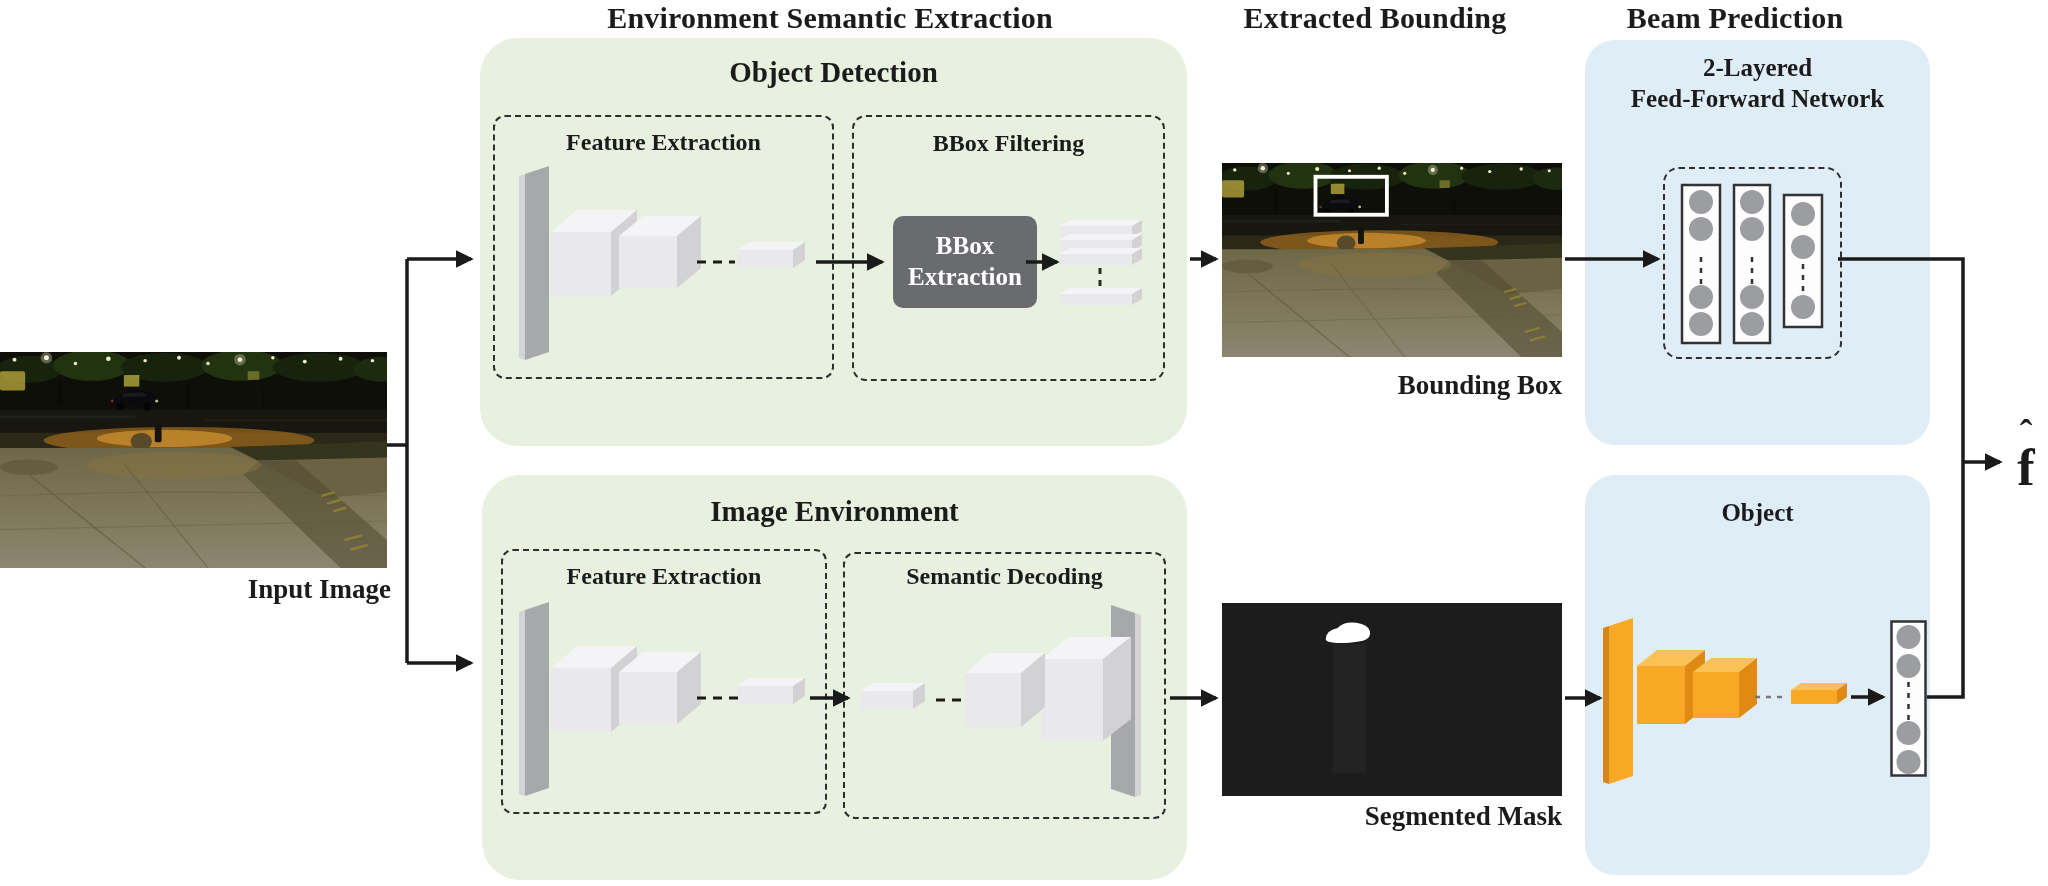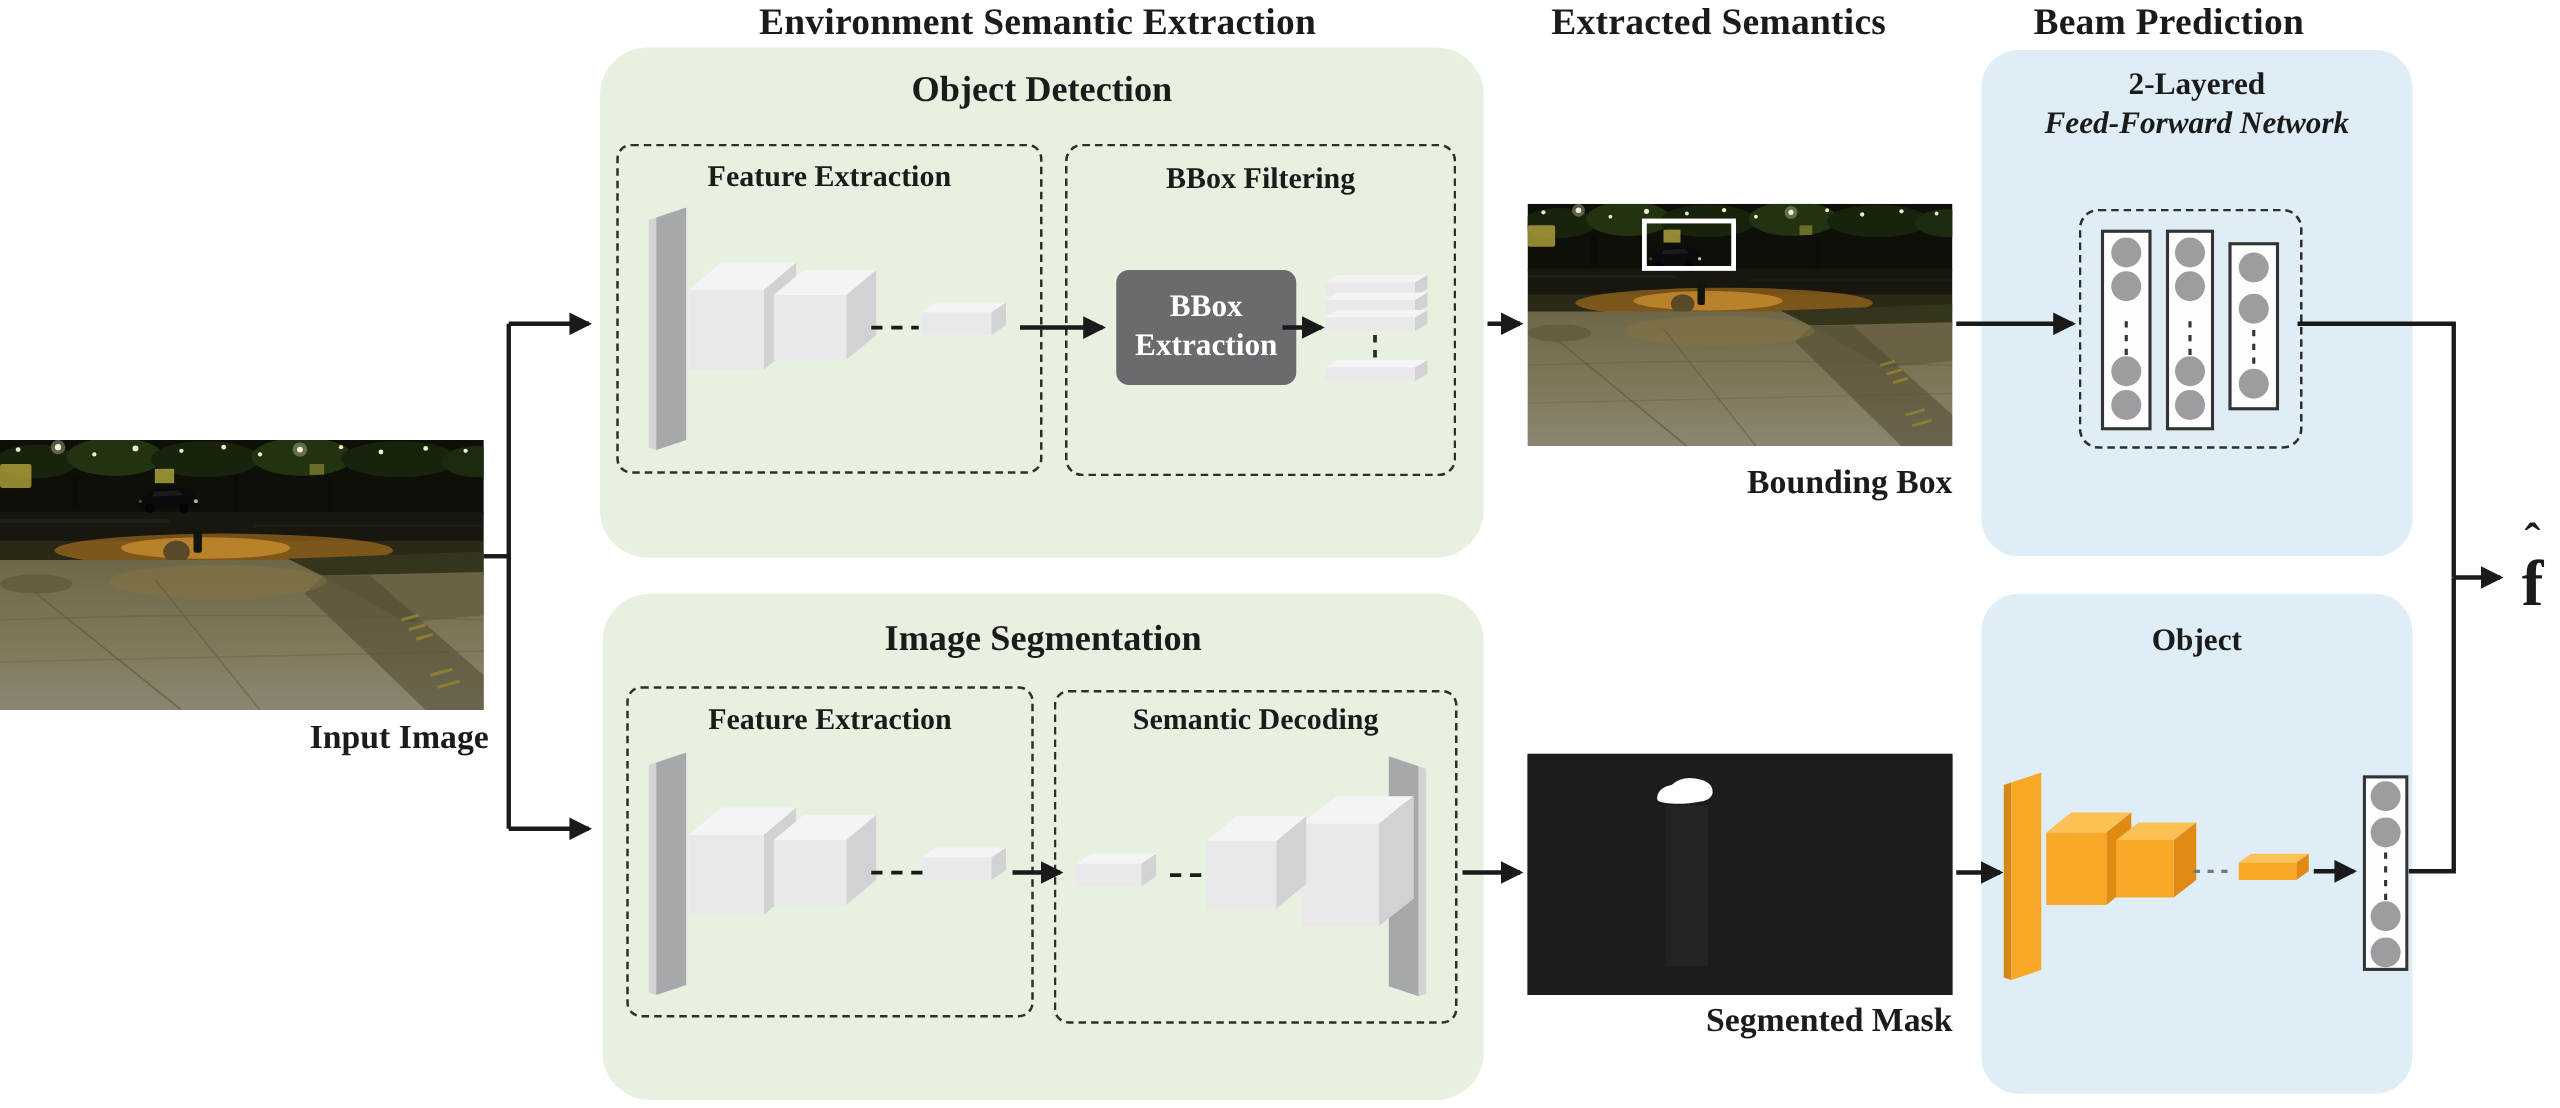--- a/index.html
+++ b/index.html
@@ -116,33 +116,33 @@
             <path d="M338,158 l14,-4"></path>
             <path d="M344,166 l14,-4"></path>
           <path d="M356,196 l18,-5"></path>
             <path d="M362,206 l18,-5"></path>
         </g>
       </symbol>
     </defs>
   </svg>
 
   <div class="hdr" style="left:530px;top:1px;width:600px;">Environment Semantic Extraction</div>
-  <div class="hdr" style="left:1175px;top:1px;width:400px;">Extracted Semantics</div>
+  <div class="hdr" style="left:1175px;top:1px;width:400px;">Extracted Bounding</div>
   <div class="hdr" style="left:1535px;top:1px;width:400px;">Beam Prediction</div>
 
   <div class="panel green r38" style="left:480px;top:38px;width:707px;height:408px;">
     <div class="panel-title t29" style="top:18px;">Object Detection</div>
   </div>
   <div class="panel green r38" style="left:482px;top:475px;width:705px;height:405px;">
-    <div class="panel-title t29" style="top:20px;">Image Segmentation</div>
+    <div class="panel-title t29" style="top:20px;">Image Environment</div>
   </div>
 
   <div class="panel blue r30" style="left:1585px;top:40px;width:345px;height:405px;">
     <div class="panel-title t25" style="top:12px;">2-Layered</div>
-    <div class="panel-title t25" style="top:43px;font-style:italic;">Feed-Forward Network</div>
+    <div class="panel-title t25" style="top:43px;">Feed-Forward Network</div>
   </div>
   <div class="panel blue r30" style="left:1585px;top:475px;width:345px;height:400px;">
     <div class="panel-title t25" style="top:22px;">Object</div>
   </div>
 
   <div class="dashed-box" style="left:493px;top:115px;width:337px;height:260px;border-radius:12px;">
     <div class="dashed-title" style="top:12px;">Feature Extraction</div>
   </div>
   <div class="dashed-box" style="left:852px;top:115px;width:309px;height:262px;border-radius:14px;">
     <div class="dashed-title" style="top:13px;">BBox Filtering</div>

